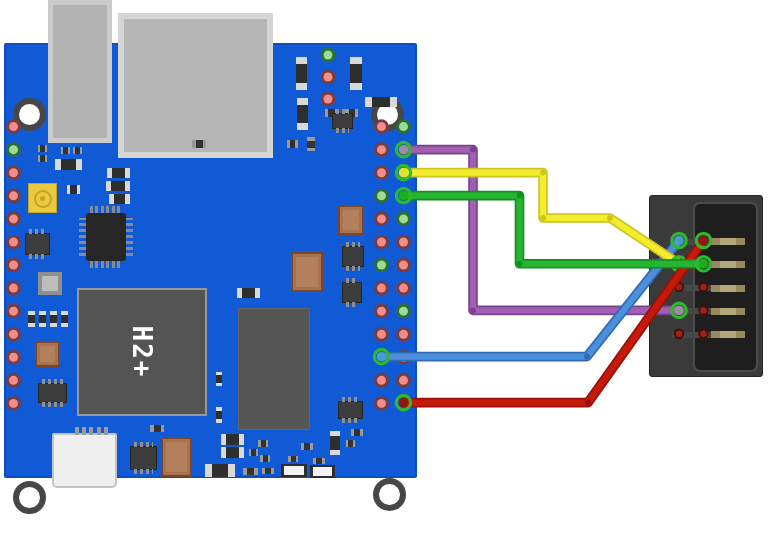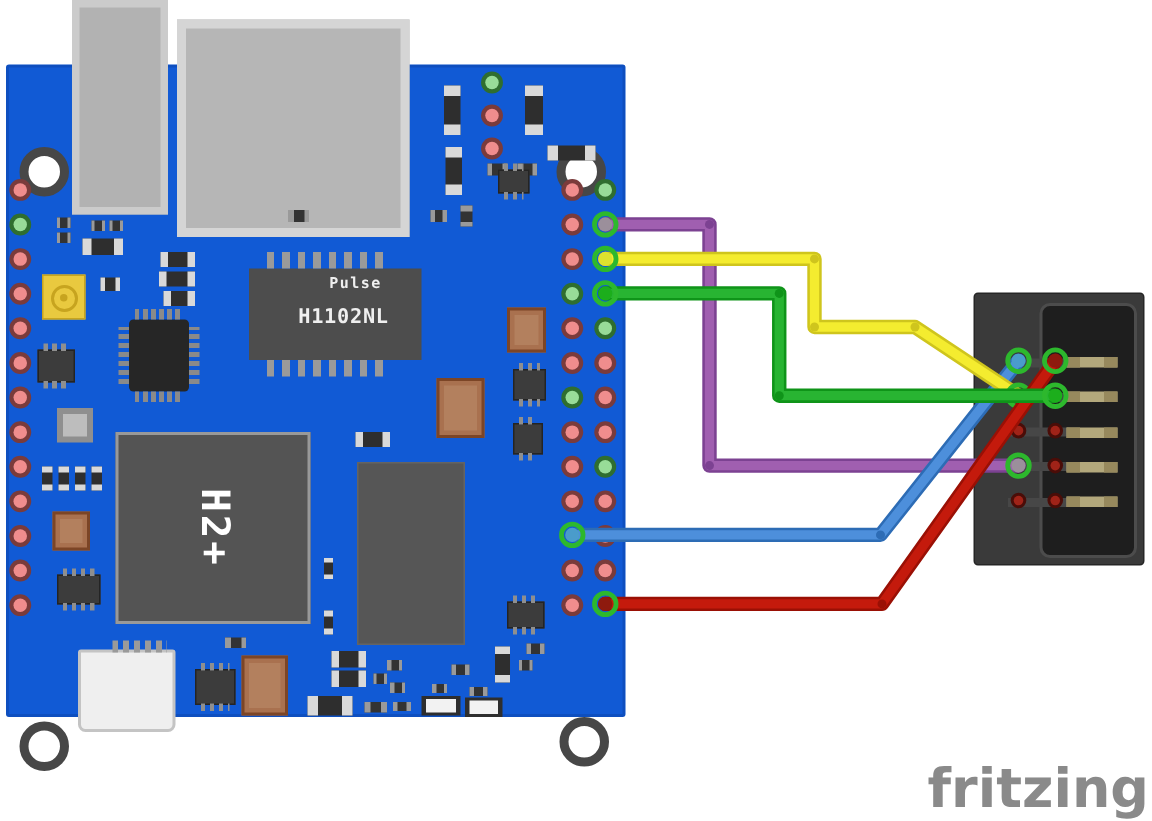--- a/index.html
+++ b/index.html
@@ -98,24 +98,20 @@
   <div class="board">
     <div class="hole tl"></div>
     <div class="hole tr"></div>
     <div class="hole bl"></div>
     <div class="hole br"></div>
   </div>
 
   <div class="usb-conn"></div>
   <div class="eth-conn"></div>
 
-  <div class="transformer">
-    <span class="xfmr-brand">Pulse</span>
-    <span class="xfmr-model">H1102NL</span>
-  </div>
 
   <div class="soc">
     <span class="soc-label">H2+</span>
   </div>
 
   <div class="ram"></div>
 
   <div class="qfn">
     <div class="qfn-side l"></div>
     <div class="qfn-side r"></div>
@@ -316,14 +312,13 @@
       <polyline points="403.5,195.6 519.5,195.6 519.5,263.8 703.5,263.8" fill="none" stroke="#0f9419" stroke-width="9.6" stroke-linecap="round" stroke-linejoin="round"></polyline>
       <polyline points="403.5,195.6 519.5,195.6 519.5,263.8 703.5,263.8" fill="none" stroke="#28b432" stroke-width="6.2" stroke-linecap="round" stroke-linejoin="round"></polyline>
       <circle cx="519.5" cy="195.6" r="3" fill="#0f9419"></circle>
       <circle cx="519.5" cy="263.8" r="3" fill="#0f9419"></circle>
       <circle cx="403.5" cy="195.6" r="7.2" fill="none" stroke="#2db82d" stroke-width="3.2"></circle>
       <circle cx="403.5" cy="195.6" r="4.7" fill="#1cae1c"></circle>
       <circle cx="703.5" cy="263.8" r="7.2" fill="none" stroke="#2db82d" stroke-width="3.2"></circle>
       <circle cx="703.5" cy="263.8" r="4.7" fill="#1cae1c"></circle>
     </svg>
 
-  <div class="logo">fritzing</div>
 </div>
 
 </body></html>

